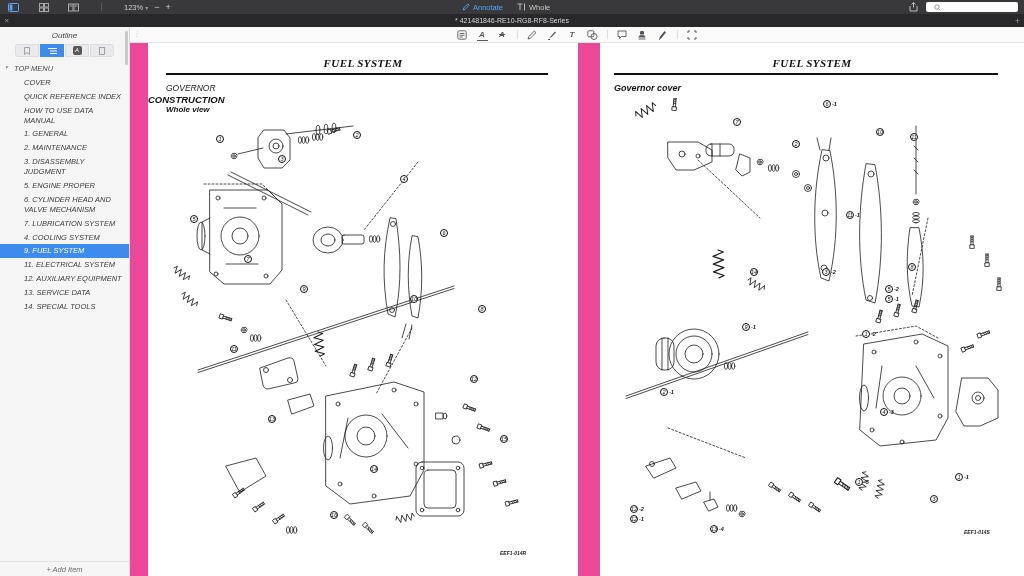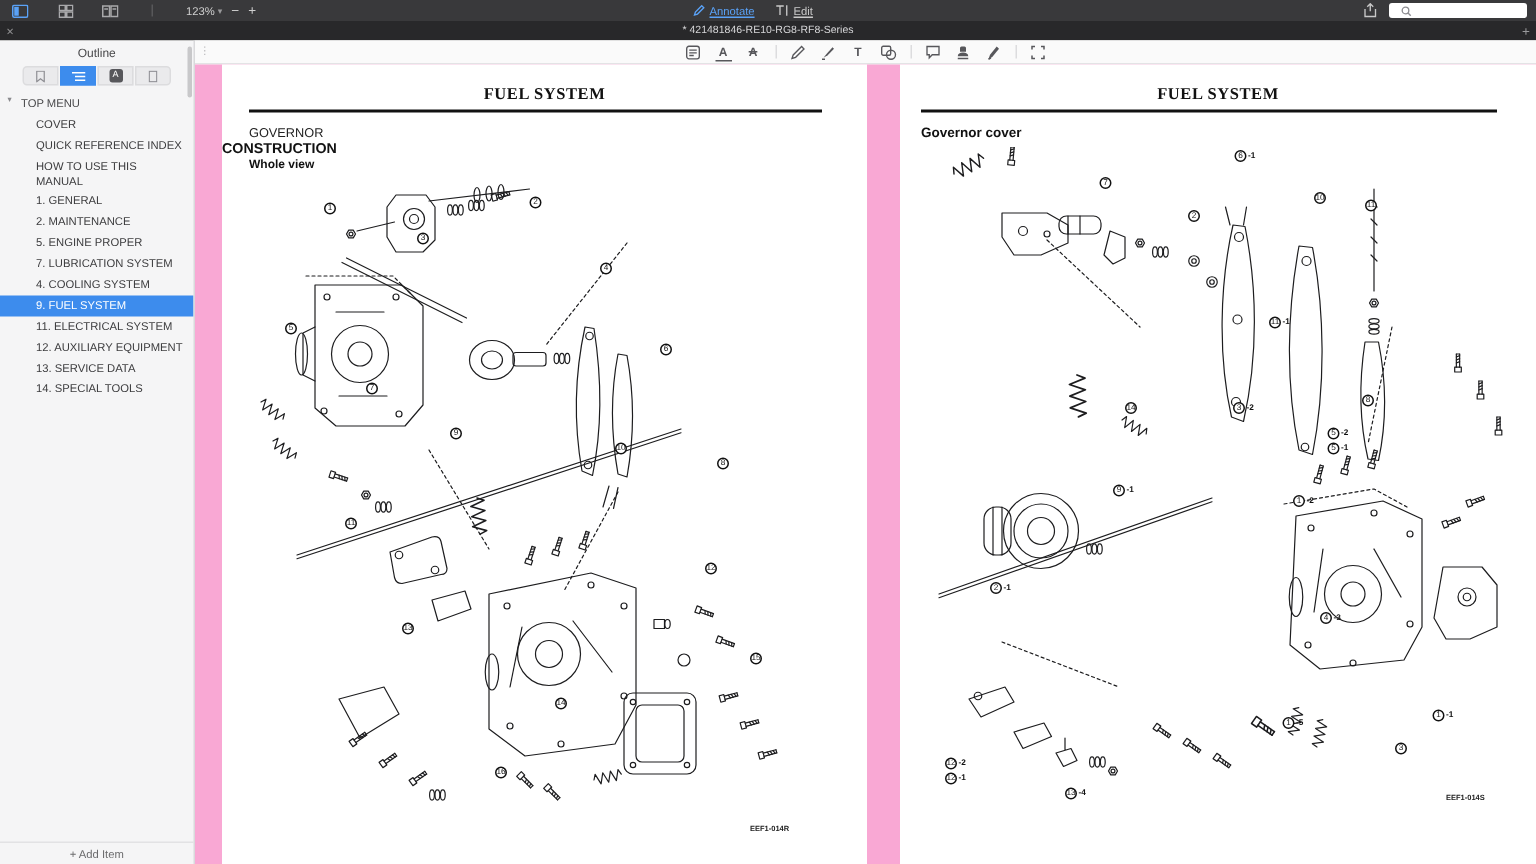--- a/index.html
+++ b/index.html
@@ -13,38 +13,38 @@
              font-size:7.5px; }
   .tb-left { display:flex; align-items:center; gap:19px; padding-left:8px; }
   .tb-ico { width:11px; height:9px; display:flex; align-items:center; justify-content:center; }
   .tb-sep { width:1px; height:8px; background:#58585a; margin:0 3px; }
   .zoom-group { display:flex; align-items:center; gap:6px; }
   .zoom-level { display:flex; align-items:center; gap:2px; color:#cfcfcf; }
   .chev { font-size:6px; color:#9a9a9c; }
   .zbtn { color:#cfcfcf; font-size:9px; line-height:9px; }
   .tb-center { position:absolute; left:462px; top:0; height:14px; display:flex;
                align-items:center; gap:14px; }
-  .mode-tab { display:flex; align-items:center; gap:3px;text-decoration:underline; }
+  .mode-tab { display:flex; align-items:center; gap:3px; }
   .mode-annotate { color:#5aa2f7; }
   .mode-edit { color:#c9c9c9; }
   .tb-right { position:absolute; right:6px; top:2px; display:flex; align-items:center; gap:7px; }
   .searchbox { width:92px; height:10px; background:#fff; border-radius:2px;
                display:flex; align-items:center; justify-content:center; }
   .searchbox input { border:none; outline:none; background:transparent; width:70px;
                      font-size:7px; text-align:center; }
 
   
   .tabbar { position:absolute; left:0; top:14px; width:1024px; height:13px;
             background:#28282a; display:flex; align-items:center; }
   .tab-close { position:absolute; left:4px; color:#8e8e90; font-size:6.5px; }
   .tab-title { width:100%; text-align:center; color:#d6d6d8; font-size:7px; }
   .tab-new { position:absolute; right:4px; color:#9a9a9c; font-size:9px; }
 
   
-  .content { position:absolute; left:0; top:27px; width:1024px; height:468px; display:flex; }
+  .content { position:absolute; left:0; top:27px; width:1024px; height:468px; display:flex;font-style:italic; }
 
   
   .sidebar { position:relative; width:130px; height:549px; background:#f5f5f6;
              border-right:1px solid #d9d9db; display:flex; flex-direction:column; }
   .sb-title { text-align:center; font-size:8px; color:#48484a; padding-top:4px; }
   .seg { display:flex; gap:1px; justify-content:center; margin-top:4px; }
   .seg-btn { width:24px; height:13px; background:#eaeaec; border:1px solid #dcdcde;
              display:flex; align-items:center; justify-content:center; color:#8e8e93; }
   .seg-btn:first-child { border-radius:3px 0 0 3px; }
   .seg-btn:last-child { border-radius:0 3px 3px 0; }
@@ -67,21 +67,21 @@
   .annobar { position:relative; height:16px; background:#fafafa; border-bottom:1px solid #e3e3e5;
              display:flex; align-items:center; justify-content:center; gap:9px; color:#57575b; }
   .an-sep { width:1px; height:9px; background:#dcdcde; }
   .an-ico { display:flex; align-items:center; justify-content:center; width:11px; height:12px;
             font-size:8px; }
   .an-A { font-size:8px; font-weight:bold; }
   .u { border-bottom:1px solid #57575b; }
   .strike { text-decoration:line-through; }
   .drag-handle { position:absolute; left:3px; top:3px; color:#b8b8ba; font-size:7px; letter-spacing:0; }
 
-  .pages { position:relative; width:100%; height:533px; background:#f9a8d4; }
+  .pages { position:relative; width:100%; height:533px; background:#ec4899; }
   .page { position:absolute; top:0; height:533px; background:#fff; }
   .page1 { left:18px; width:430px; }
   .page2 { left:470px; width:424px; }
   .pg-header { position:absolute; top:14px; left:0; width:100%; text-align:center;
                font-family:"Liberation Serif", serif; font-weight:bold; font-size:11px;
                color:#111; letter-spacing:.4px; }
   .pg-rule { position:absolute; top:30px; height:2px; background:#111; }
   .page1 .pg-rule { left:18px; right:30px; }
   .page2 .pg-rule { left:14px; right:26px; }
   .h-section { position:absolute; left:18px; top:40px; font-size:8.5px; color:#222; }
@@ -146,21 +146,21 @@
         <svg width="8" height="8" viewBox="0 0 8 8">
             <path d="M1,7 L1.6,5 L5.8,0.8 L7.2,2.2 L3,6.4 Z" fill="none" stroke="#5aa2f7" stroke-width="0.9"></path>
           </svg>
         <span>Annotate</span>
       </span>
       <span class="mode-tab mode-edit">
         <svg width="9" height="8" viewBox="0 0 9 8">
             <path d="M0.5,1 h5 M3,1 v6" stroke="#c9c9c9" stroke-width="0.9" fill="none"></path>
             <line x1="7.5" y1="0.5" x2="7.5" y2="7.5" stroke="#c9c9c9" stroke-width="0.9"></line>
           </svg>
-        <span>Edit</span>
+        <span>Whole</span>
       </span>
     </div>
     <div class="tb-right">
       <span class="tb-ico">
         <svg width="9" height="10" viewBox="0 0 9 10">
             <path d="M4.5,0.5 L4.5,5.5 M2.5,2.5 L4.5,0.5 L6.5,2.5" stroke="#c9c9c9" fill="none" stroke-width="0.9"></path>
             <path d="M1,4 v5 h7 v-5" stroke="#c9c9c9" fill="none" stroke-width="0.9"></path>
           </svg>
       </span>
       <span class="searchbox">
@@ -202,24 +202,26 @@
         <span class="seg-btn">
           <svg width="6" height="8" viewBox="0 0 6 8">
               <rect x="0.5" y="0.5" width="5" height="7" fill="none" stroke="#8e8e93" stroke-width="0.8"></rect>
             </svg>
         </span>
       </div>
       <div class="o-list">
           <div class="o-item lvl0"><span class="tri">▾</span><span>TOP MENU</span></div>
           <div class="o-item lvl1"><span>COVER</span></div>
           <div class="o-item lvl1"><span>QUICK REFERENCE INDEX</span></div>
-          <div class="o-item lvl1"><span>HOW TO USE THIS MANUAL</span></div>
+          <div class="o-item lvl1"><span>HOW TO USE DATA MANUAL</span></div>
           <div class="o-item lvl1"><span>1. GENERAL</span></div>
           <div class="o-item lvl1"><span>2. MAINTENANCE</span></div>
+          <div class="o-item lvl1"><span>3. DISASSEMBLY JUDGMENT</span></div>
           <div class="o-item lvl1"><span>5. ENGINE PROPER</span></div>
+          <div class="o-item lvl1"><span>6. CYLINDER HEAD AND VALVE MECHANISM</span></div>
           <div class="o-item lvl1"><span>7. LUBRICATION SYSTEM</span></div>
           <div class="o-item lvl1"><span>4. COOLING SYSTEM</span></div>
           <div class="o-item lvl1 sel"><span>9. FUEL SYSTEM</span></div>
           <div class="o-item lvl1"><span>11. ELECTRICAL SYSTEM</span></div>
           <div class="o-item lvl1"><span>12. AUXILIARY EQUIPMENT</span></div>
           <div class="o-item lvl1"><span>13. SERVICE DATA</span></div>
           <div class="o-item lvl1"><span>14. SPECIAL TOOLS</span></div>
         </div>
       <div class="sb-scroll"></div>
       <div class="add-item">+ Add Item</div>

